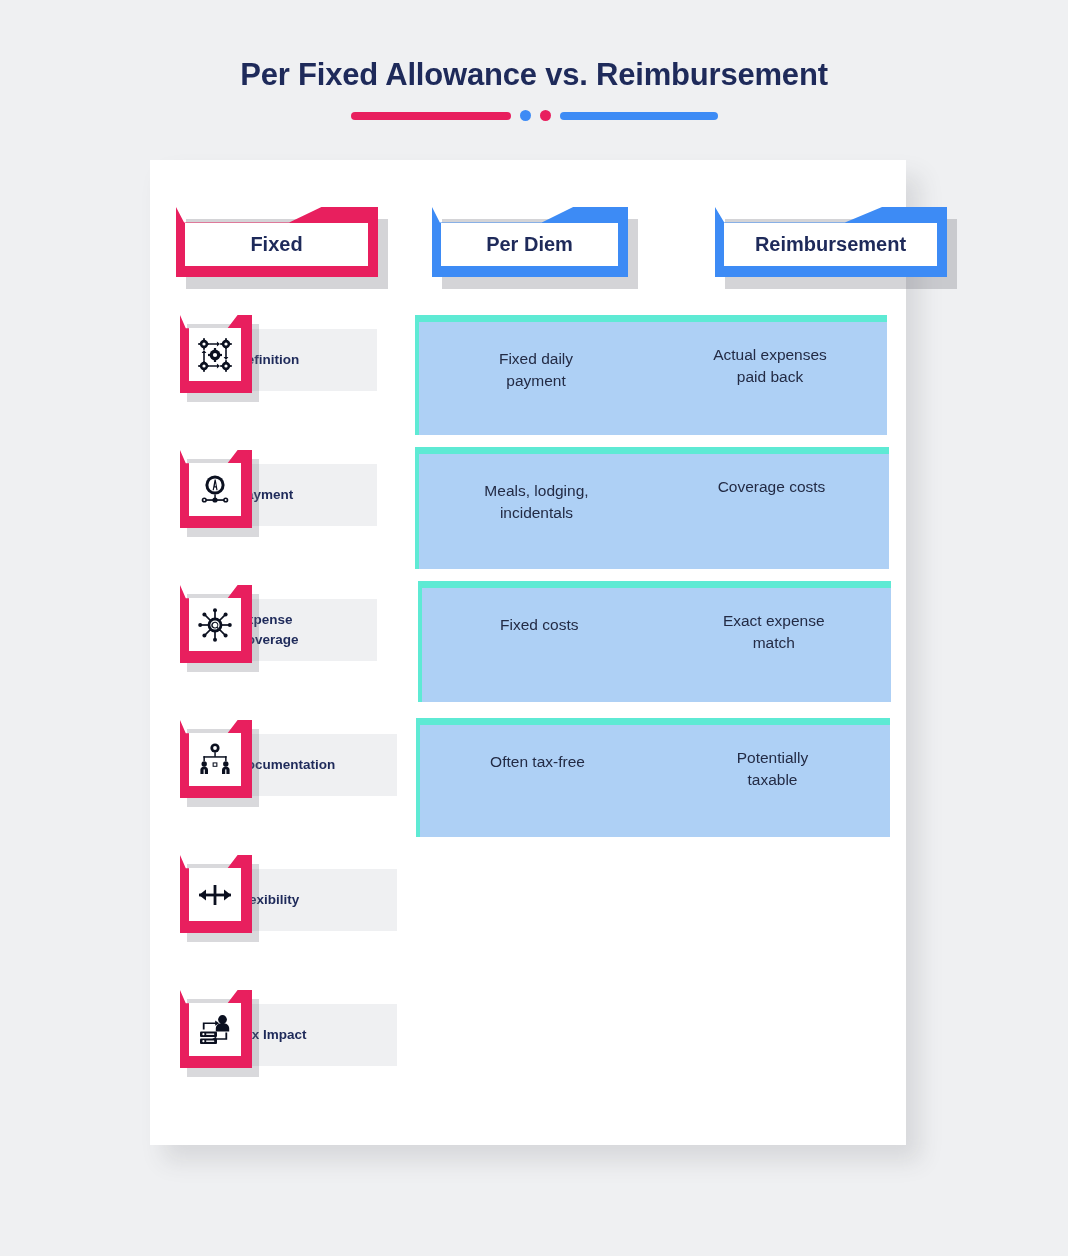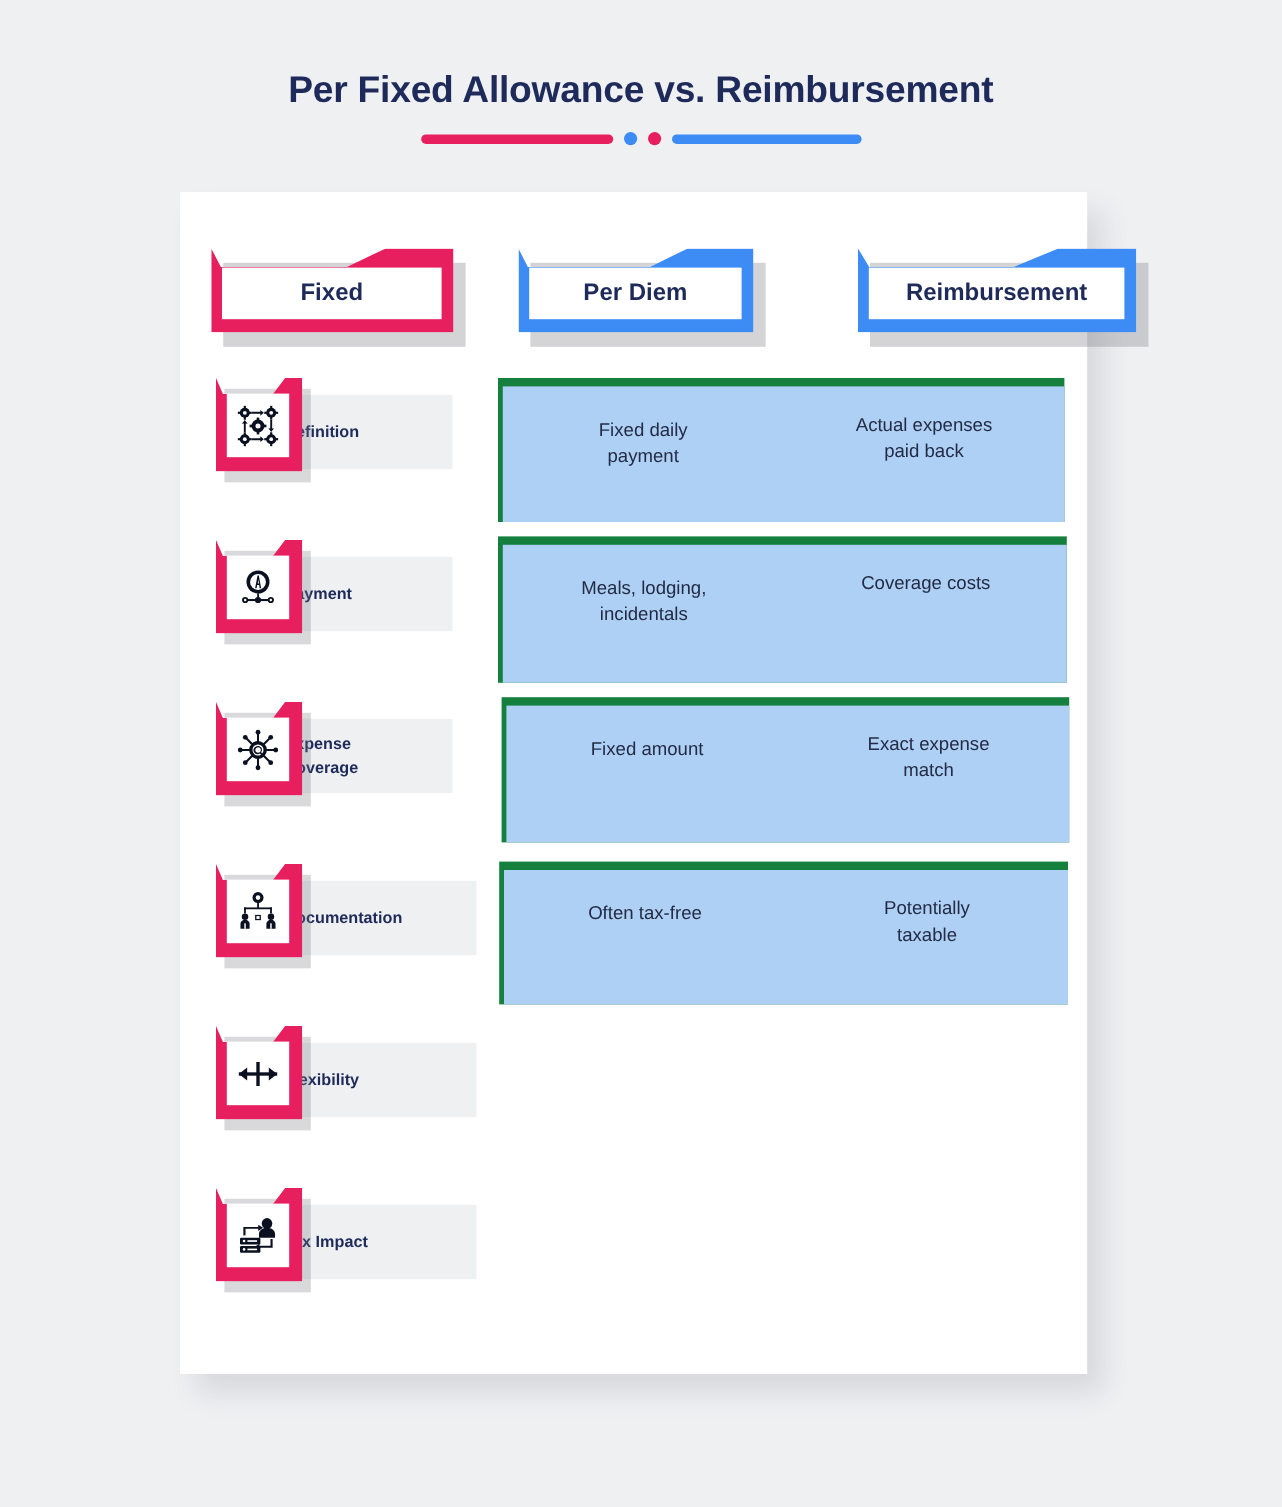--- a/index.html
+++ b/index.html
@@ -192,21 +192,21 @@
   .content-row {
     position: relative;
     height: 135px;
   }
   .content-panel {
     position: absolute;
     left: 0;
     top: 0;
     width: 472px;
     height: 118px;
-    background: #15803d;
+    background: #5eead4;
   }
   .content-fill {
     position: absolute;
     left: 4px;
     top: 7px;
     right: 0;
     bottom: 0;
     background: #aed0f5;
     display: flex;
     align-items: flex-start;
@@ -463,21 +463,21 @@
         <div class="cell">Meals, lodging,<br>incidentals</div>
         <div class="cell right">Coverage costs</div>
       </div>
     </div>
   </div>
 
 
   <div class="content-row r4">
     <div class="content-panel">
       <div class="content-fill">
-        <div class="cell">Fixed amount</div>
+        <div class="cell">Fixed costs</div>
         <div class="cell right">Exact expense<br>match</div>
       </div>
     </div>
   </div>
 
   <div class="content-row r5">
     <div class="content-panel">
       <div class="content-fill">
         <div class="cell">Often tax-free</div>
         <div class="cell right">Potentially<br>taxable</div>

